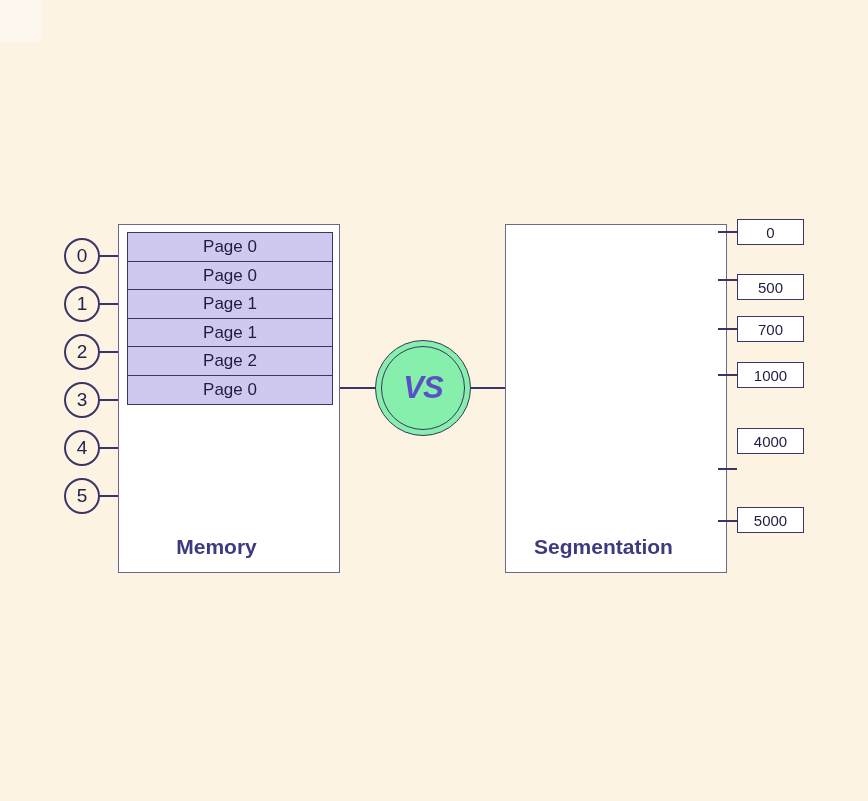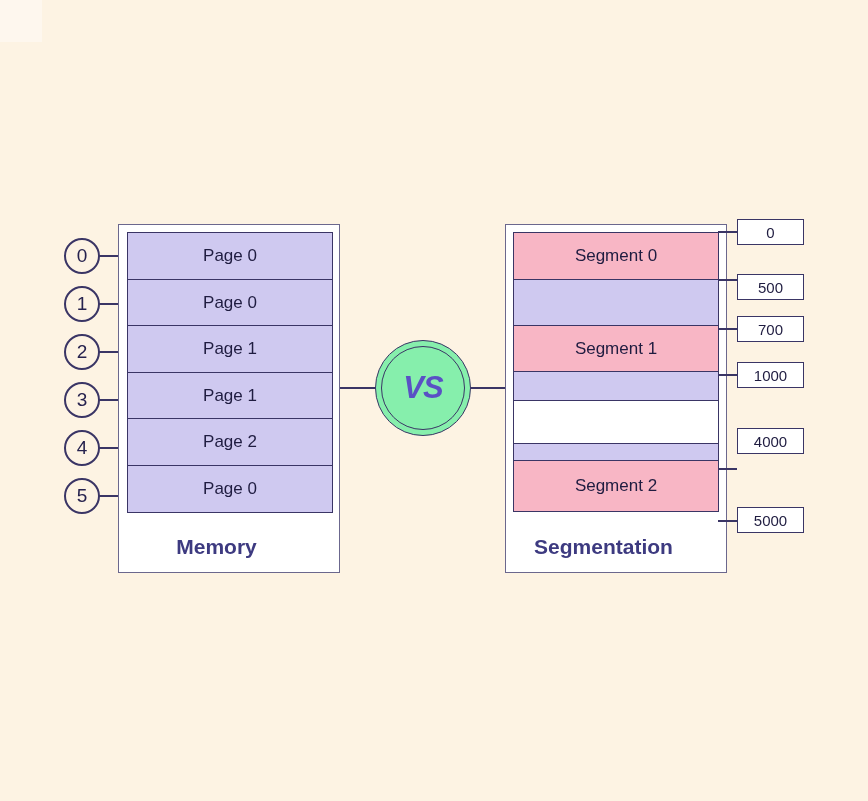--- a/index.html
+++ b/index.html
@@ -47,21 +47,21 @@
   .stack{position:absolute;width:206px;}
   .row{
     width:206px;border:1.5px solid var(--line);
     display:flex;align-items:center;justify-content:center;
     font-size:17px;color:var(--text-dark);
   }
   .stack .row + .row{margin-top:-1.5px;}
   .row.lavender{background:var(--lavender);}
   .row.pink{background:var(--pink);}
   .row.white{background:#ffffff;}
-  .mem-row{height:48px;}
+  .mem-row{height:30px;}
 
   
   .vs-line{position:absolute;top:387px;height:2px;background:var(--line);}
   .vs-outer{
     position:absolute;left:375px;top:340px;width:96px;height:96px;
     border:1.5px solid var(--line);border-radius:50%;background:#86efac;
   }
   .vs-inner{
     position:absolute;left:5px;top:5px;right:5px;bottom:5px;
     border:1.5px solid var(--line);border-radius:50%;
@@ -139,43 +139,20 @@
 
   <div class="vs-line" style="left:340px;width:36px"></div>
   <div class="vs-line" style="left:470px;width:36px"></div>
   <div class="vs-outer">
     <div class="vs-inner">
       <span class="vs-text">VS</span>
     </div>
   </div>
 
   <div class="outer-box" style="left:505px"></div>
-  <div class="stack" style="left:513px;top:232px">
-    <div class="row pink" style="height:48px">
-        <span>Segment 0</span>
-      </div>
-    <div class="row lavender" style="height:48px">
-        <span></span>
-      </div>
-    <div class="row pink" style="height:47px">
-        <span>Segment 1</span>
-      </div>
-    <div class="row lavender" style="height:31px">
-        <span></span>
-      </div>
-    <div class="row white" style="height:44px">
-        <span></span>
-      </div>
-    <div class="row lavender" style="height:19px">
-        <span></span>
-      </div>
-    <div class="row pink" style="height:52px">
-        <span>Segment 2</span>
-      </div>
-  </div>
   <div class="box-title" style="left:505px">Segmentation</div>
 
   <div class="addr-connector" style="top:231px"></div>
   <div class="addr-connector" style="top:279px"></div>
   <div class="addr-connector" style="top:328px"></div>
   <div class="addr-connector" style="top:374px"></div>
   <div class="addr-connector" style="top:468px"></div>
   <div class="addr-connector" style="top:520px"></div>
 
   <div class="addr-box" style="top:219px">

